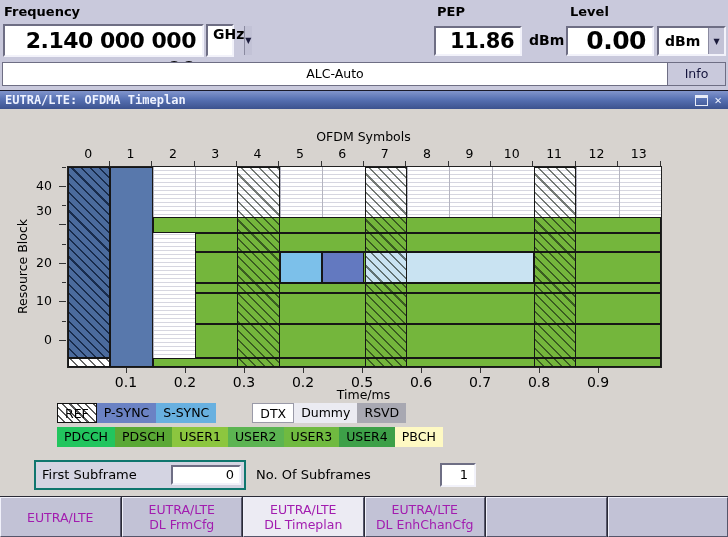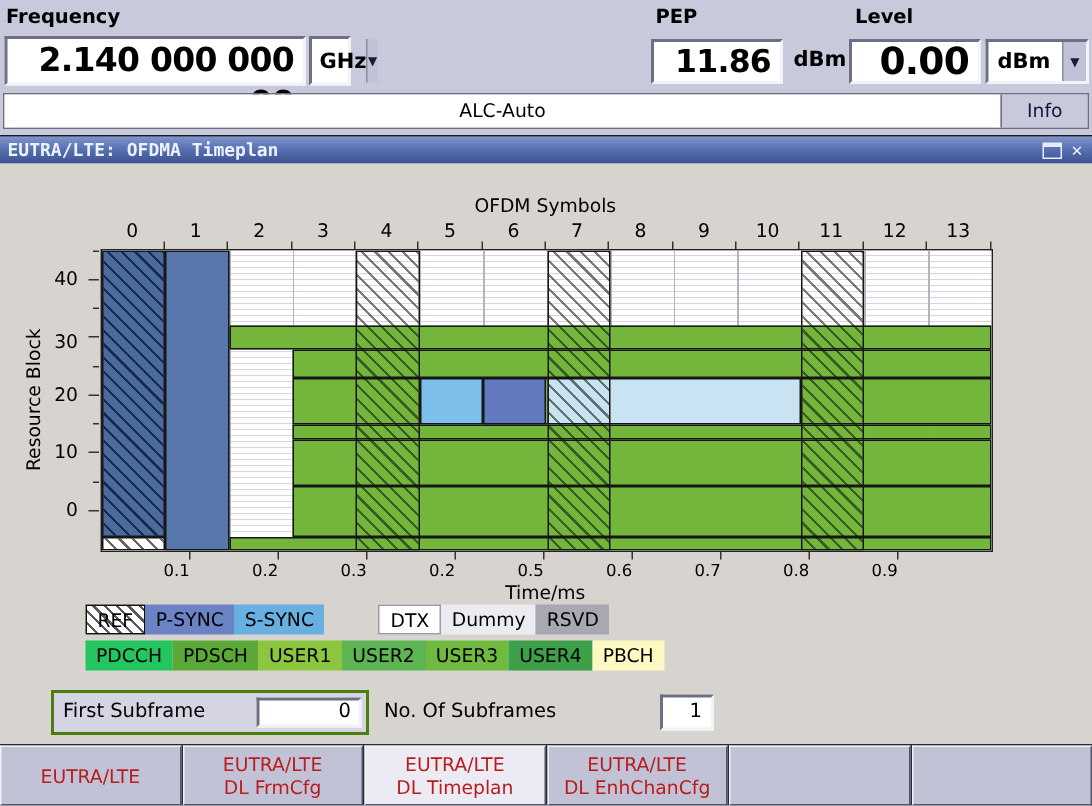--- a/index.html
+++ b/index.html
@@ -5,21 +5,21 @@
   html,body{margin:0;padding:0;}
   .screen{position:relative;width:728px;height:537px;overflow:hidden;background:#c9c9dc;
           font-family:"DejaVu Sans","Liberation Sans",sans-serif;color:#000;}
 
   
   .hdr-label{position:absolute;font-size:13px;font-weight:bold;}
   .sunken{background:#fff;border-top:2px solid #6e6e84;border-left:2px solid #6e6e84;
           border-bottom:2px solid #f2f2fa;border-right:2px solid #f2f2fa;box-sizing:border-box;}
   .bigval{font-size:22px;font-weight:bold;text-align:right;letter-spacing:-0.5px;}
   #freq-box{position:absolute;left:3px;top:24px;width:201px;height:33px;line-height:29px;padding-right:6px;}
-  #freq-unit{position:absolute;left:206px;top:24px;width:28px;height:33px;display:flex;align-items:center;}
+  #freq-unit{position:absolute;left:206px;top:24px;width:28px;height:33px;display:flex;align-items:flex-start;}
   #freq-unit .unit-txt{flex:1;font-size:14px;font-weight:bold;padding-left:5px;}
   .dd-btn{width:15px;height:100%;background:#c2c2d6;border-left:1px solid #8a8aa0;
           display:flex;align-items:center;justify-content:center;font-size:8px;color:#1a1a3a;}
   #pep-label{left:437px;top:4px;}
   #pep-box{position:absolute;left:434px;top:26px;width:88px;height:30px;line-height:26px;padding-right:6px;}
   #pep-unit{position:absolute;left:529px;top:32px;font-size:14px;font-weight:bold;}
   #level-label{left:570px;top:4px;}
   #level-box{position:absolute;left:566px;top:26px;width:88px;height:30px;line-height:26px;padding-right:6px;}
   #level-unit{position:absolute;left:657px;top:26px;width:69px;height:30px;display:flex;align-items:center;}
   #level-unit .unit-txt{flex:1;font-size:14px;font-weight:bold;padding-left:6px;}
@@ -53,56 +53,56 @@
   .gridbg{background-image:
       repeating-linear-gradient(to right,#b4b4c0 0 1px,transparent 1px 42.36px),
       repeating-linear-gradient(to bottom,#ffffff 0 3px,#d6d6e0 3px 4px);}
   .xnum{position:absolute;width:24px;margin-left:-12px;text-align:center;font-size:12.5px;top:0;}
   #xtop-labels{position:absolute;left:67px;top:37px;width:593px;height:15px;}
   #xtop-ticks,#xbot-ticks{position:absolute;left:67px;width:593px;height:5px;}
   #xtop-ticks{top:52px;}
   #xbot-ticks{top:259px;}
   .tick-v{position:absolute;width:1px;height:5px;background:#333;top:0;}
   #xbot-labels{position:absolute;left:67px;top:265px;width:593px;height:14px;}
-  .xbnum{position:absolute;width:34px;margin-left:-17px;text-align:left;font-size:11px;top:0;}
+  .xbnum{position:absolute;width:34px;margin-left:-17px;text-align:center;font-size:14px;top:0;}
   #time-label{position:absolute;left:67px;top:278px;width:593px;text-align:center;font-size:12.5px;}
   #yticks{position:absolute;left:0;top:57px;width:66px;height:202px;}
   .tick-h{position:absolute;height:1px;background:#333;right:0;}
   #ylabels{position:absolute;left:0;top:57px;width:56px;height:202px;}
   .ynum{position:absolute;right:4px;width:30px;text-align:right;font-size:12.5px;margin-top:-8px;}
   #ylab-rot{position:absolute;left:-58px;top:150px;width:160px;text-align:center;font-size:12.5px;
             transform:rotate(-90deg);}
 
   
   .legend-row{position:absolute;left:57px;display:flex;}
   #legend1{top:294px;}
   #legend2{top:318px;}
   .lg-box{height:20px;line-height:20px;padding:0 7px;font-size:12.5px;text-align:center;
           box-sizing:border-box;}
   .lg-hatch{border:1px solid #111;background-image:repeating-linear-gradient(45deg,transparent 0 4px,rgba(0,0,0,0.65) 4px 5.5px);}
   .lg-plain{border:1px solid #9a9aa8;}
 
   
   #fs-group{position:absolute;left:34px;top:351px;width:212px;height:30px;box-sizing:border-box;
-            border:2px solid #4d7c0f;background:#d4d4e2;}
+            border:2px solid #0f766e;background:#d4d4e2;}
   #fs-label{position:absolute;left:6px;top:5px;font-size:13px;}
   #fs-value{position:absolute;right:3px;top:3px;width:70px;height:20px;line-height:16px;
             font-size:13px;text-align:right;padding-right:5px;}
   #nos-label{position:absolute;left:256px;top:358px;font-size:13px;}
   #nos-value{position:absolute;left:440px;top:354px;width:36px;height:24px;line-height:20px;
              font-size:13px;text-align:right;padding-right:6px;}
 
   
   #softkeys{position:absolute;left:0;top:496px;width:728px;height:41px;background:#2a2a36;
             display:flex;gap:1px;padding-top:1px;box-sizing:border-box;}
   .softkey{flex:1;background:#c2c2d6;box-sizing:border-box;
            border-top:1px solid #f0f0fa;border-left:1px solid #f0f0fa;
            border-right:1px solid #55556a;border-bottom:1px solid #55556a;
            display:flex;flex-direction:column;align-items:center;justify-content:center;
-           font-size:12.5px;color:#b91c1c;line-height:15px;text-align:center;}
+           font-size:12.5px;color:#a21caf;line-height:15px;text-align:center;}
   .softkey.active{background:#ecebf3;}
 </style>
 </head>
 <body>
 
 <div class="screen">
 
   <div class="hdr-label" id="freq-label">Frequency</div>
   <div class="sunken bigval" id="freq-box">2.140 000 000 00</div>
   <div class="sunken" id="freq-unit">
@@ -168,21 +168,21 @@
         <div class="tick-v" style="left: 465.429px;"></div>
         <div class="tick-v" style="left: 507.786px;"></div>
         <div class="tick-v" style="left: 550.143px;"></div>
         <div class="tick-v" style="left: 592.5px;"></div>
       </div>
     <div id="ylab-rot">Resource Block</div>
     <div id="ylabels">
         <div class="ynum" style="top: 173.846px;">0</div>
         <div class="ynum" style="top: 135.385px;">10</div>
         <div class="ynum" style="top: 96.9231px;">20</div>
-        <div class="ynum" style="top: 62px;">30</div>
+        <div class="ynum" style="top: 45px;">30</div>
         <div class="ynum" style="top: 20px;">40</div>
       </div>
     <div id="yticks">
         <div class="tick-h" style="top: 173.846px; width: 7px;"></div>
         <div class="tick-h" style="top: 154.615px; width: 4px;"></div>
         <div class="tick-h" style="top: 135.385px; width: 7px;"></div>
         <div class="tick-h" style="top: 116.154px; width: 4px;"></div>
         <div class="tick-h" style="top: 96.9231px; width: 7px;"></div>
         <div class="tick-h" style="top: 77.6923px; width: 4px;"></div>
         <div class="tick-h" style="top: 58.4615px; width: 7px;"></div>

